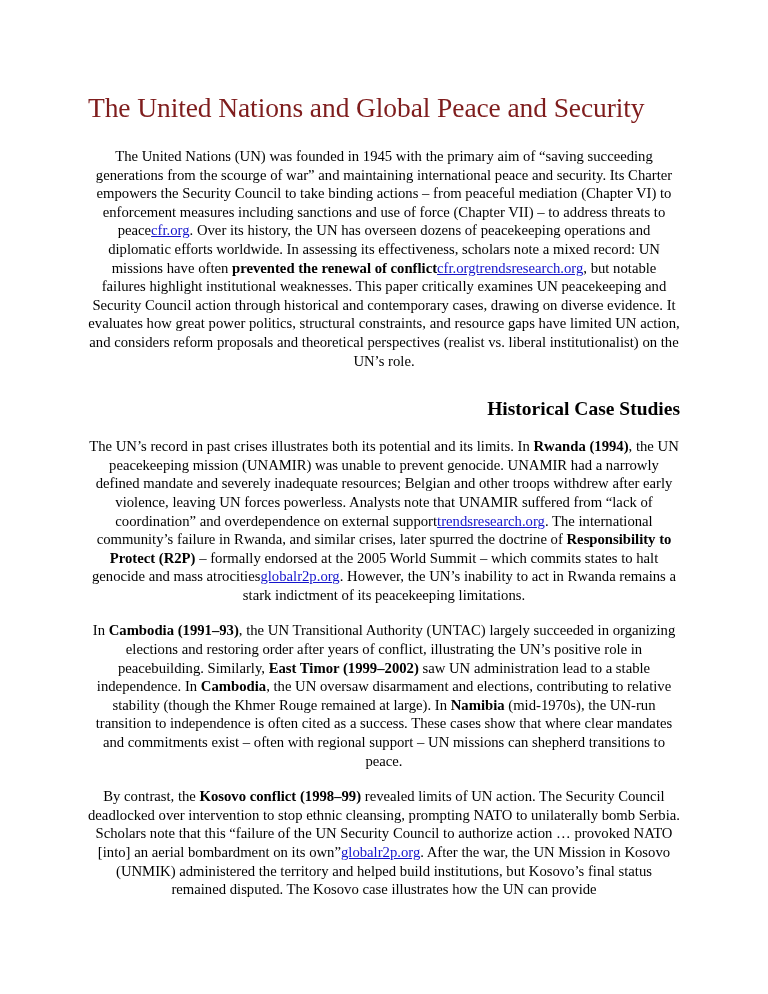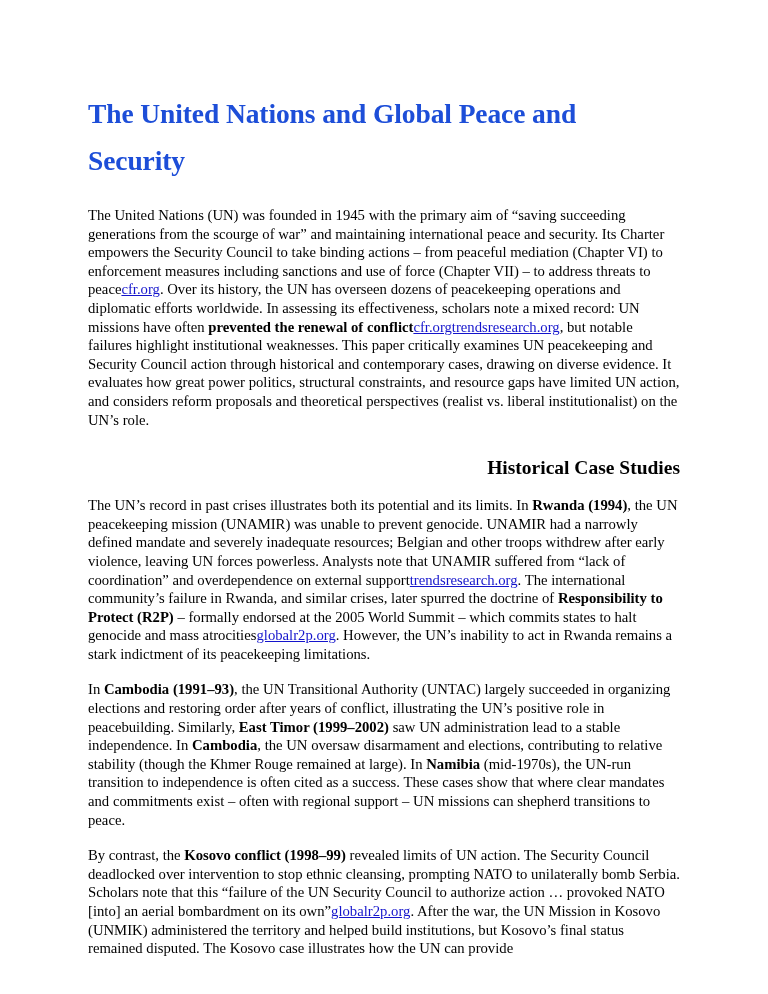--- a/index.html
+++ b/index.html
@@ -19,44 +19,44 @@
   .page {
     width: 768px;
     height: 994px;
     box-sizing: border-box;
     padding: 90px 88px 0 88px;
     background: #ffffff;
   }
   .doc-title {
     font-family: "Liberation Serif", "DejaVu Serif", serif;
     font-size: 27.5px;
-    font-weight: bold;
-    line-height: 47px;
+    font-weight: normal;
+    line-height: 35px;
     letter-spacing: -0.1px;
     margin: 0 0 22px 0;
     padding: 0;
-    color: #1d4ed8;
+    color: #7f1d1d;
     max-width: 570px;
   }
   .sec-heading {
     font-family: "Liberation Serif", "DejaVu Serif", serif;
     font-size: 19.5px;
     font-weight: bold;
     line-height: 25px;
     margin: 26px 0 16px 0;
     padding: 0;
     color: #000000;
     text-align: right;
   }
   p.para {
     font-size: 14.7px;
     line-height: 18.6px;
     margin: 0 12px 17px 0;
     padding: 0;
-    text-align: left;
+    text-align: center;
     color: #000000;
     width: 592px;
   }
   p.para:last-child {
     margin-bottom: 0;
   }
   .b {
     font-weight: bold;
   }
   a.lnk {

